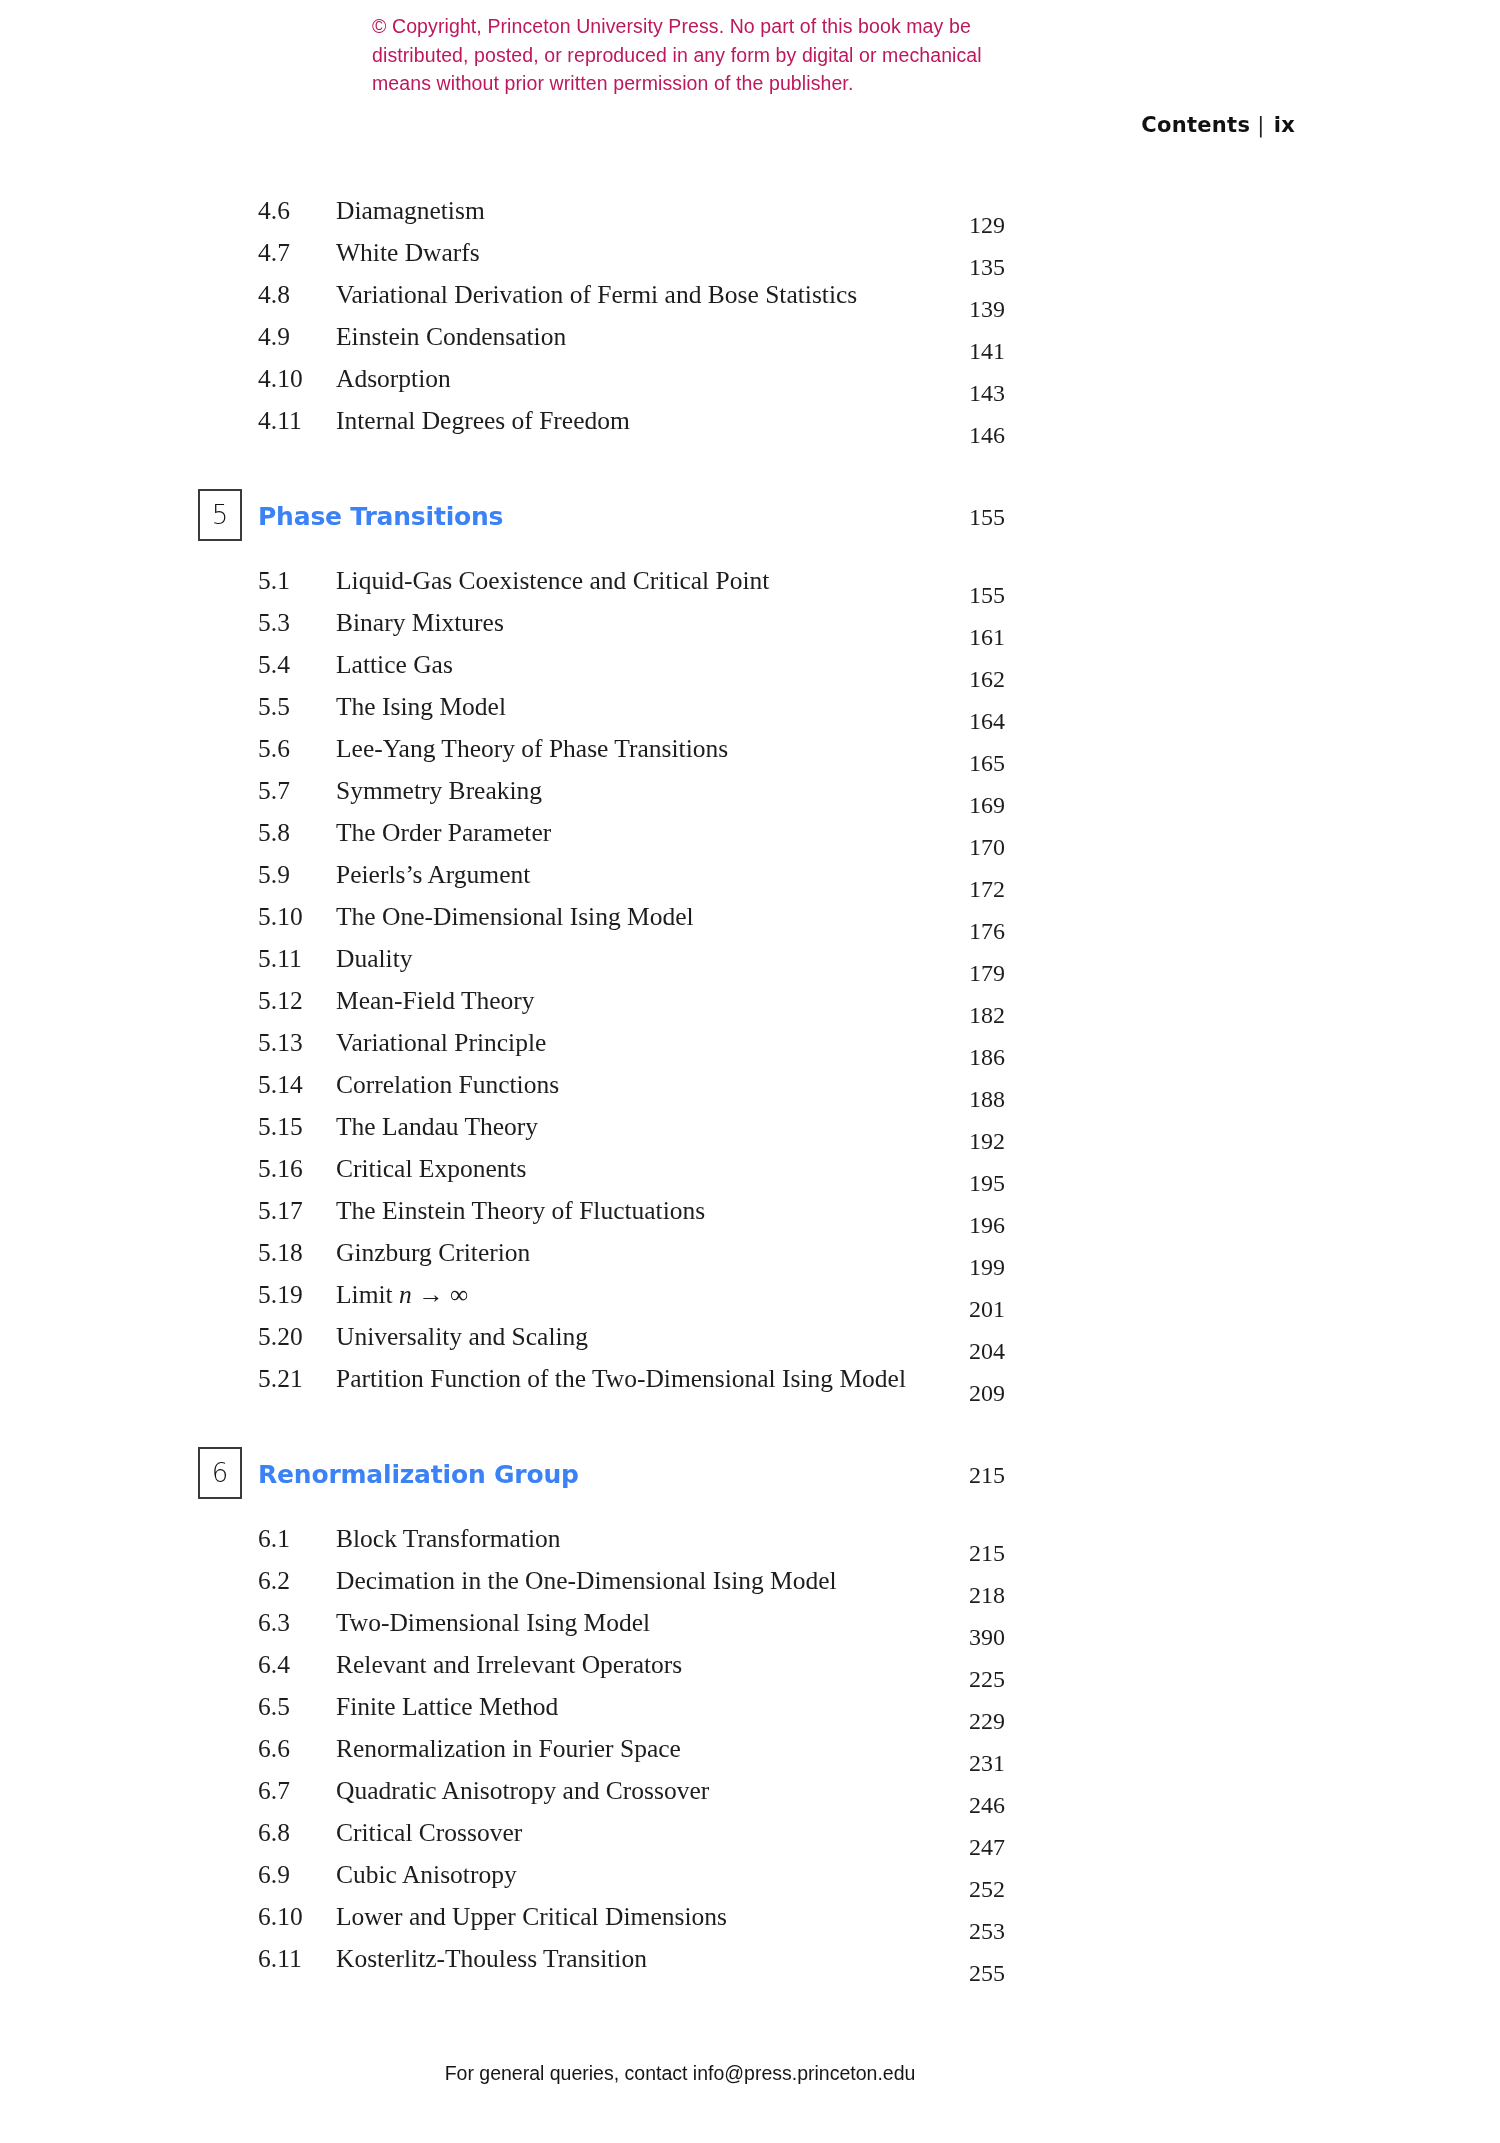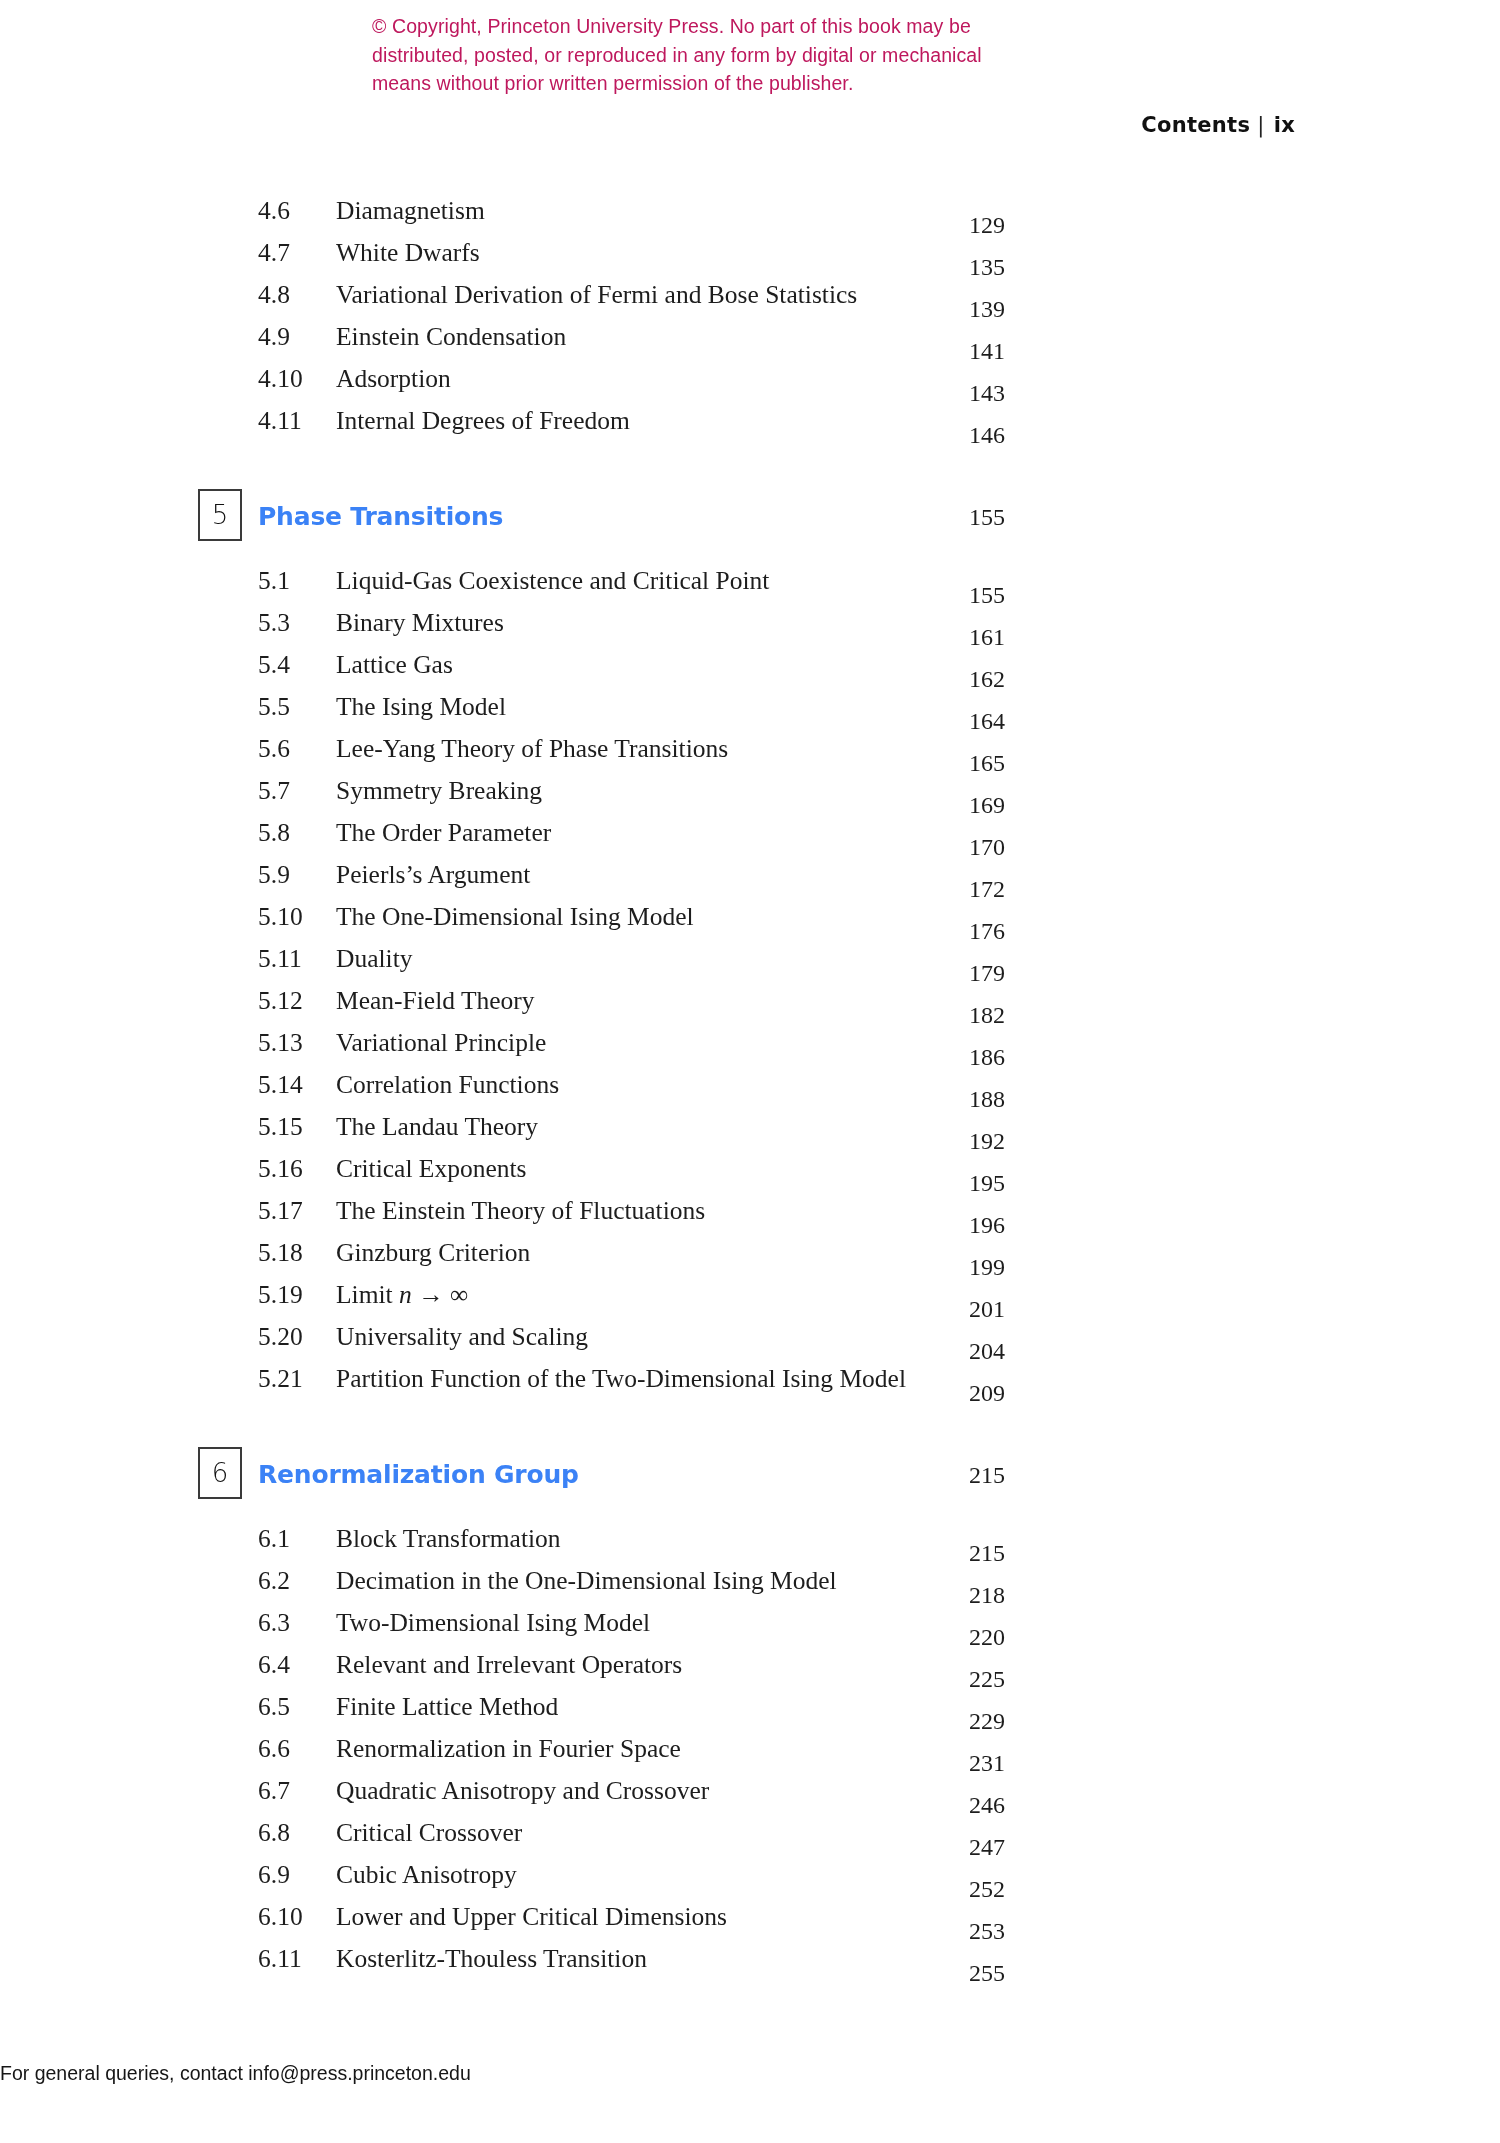--- a/index.html
+++ b/index.html
@@ -137,20 +137,21 @@
 
   .gap-before-chapter { height: 44px; }
   .gap-small { height: 12px; }
 
   
   .footer {
     position: absolute;
     left: 0;
     top: 2062px;
     width: 1360px;
+    text-align: center;
     font-family: "Liberation Sans", "DejaVu Sans", sans-serif;
     font-size: 19.5px;
     color: #161616;
   }
 </style>
 </head>
 <body>
 
 <div class="copyright">
   <div>© Copyright, Princeton University Press. No part of this book may be</div>
@@ -313,21 +314,21 @@
       <span class="page">215</span>
     </div>
     <div class="row">
       <span class="num">6.2</span>
       <span class="title">Decimation in the One-Dimensional Ising Model</span>
       <span class="page">218</span>
     </div>
     <div class="row">
       <span class="num">6.3</span>
       <span class="title">Two-Dimensional Ising Model</span>
-      <span class="page">220</span>
+      <span class="page">390</span>
     </div>
     <div class="row">
       <span class="num">6.4</span>
       <span class="title">Relevant and Irrelevant Operators</span>
       <span class="page">225</span>
     </div>
     <div class="row">
       <span class="num">6.5</span>
       <span class="title">Finite Lattice Method</span>
       <span class="page">229</span>

